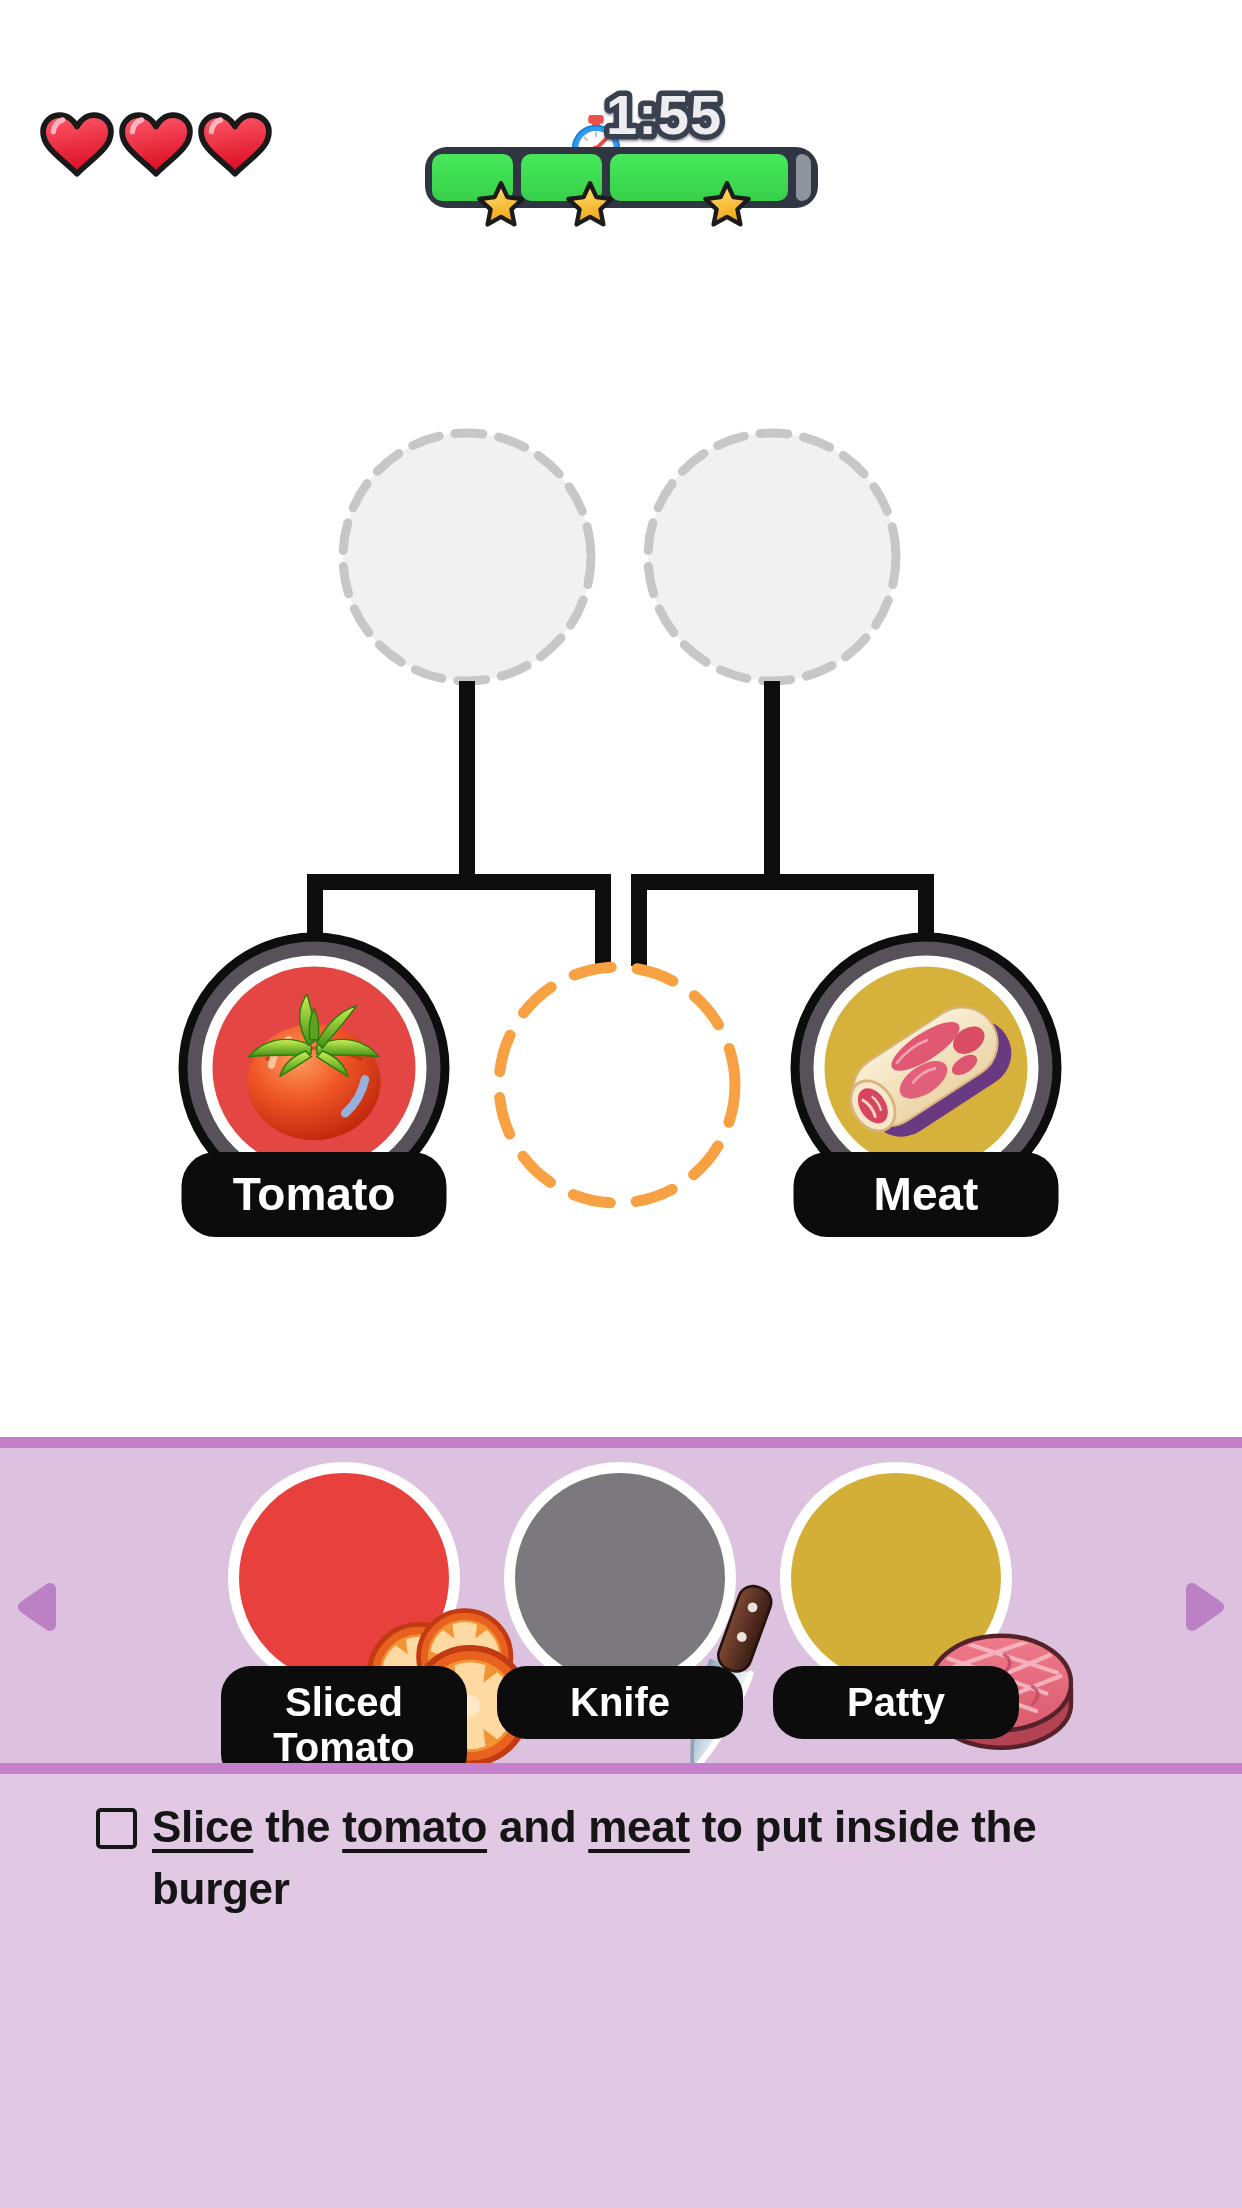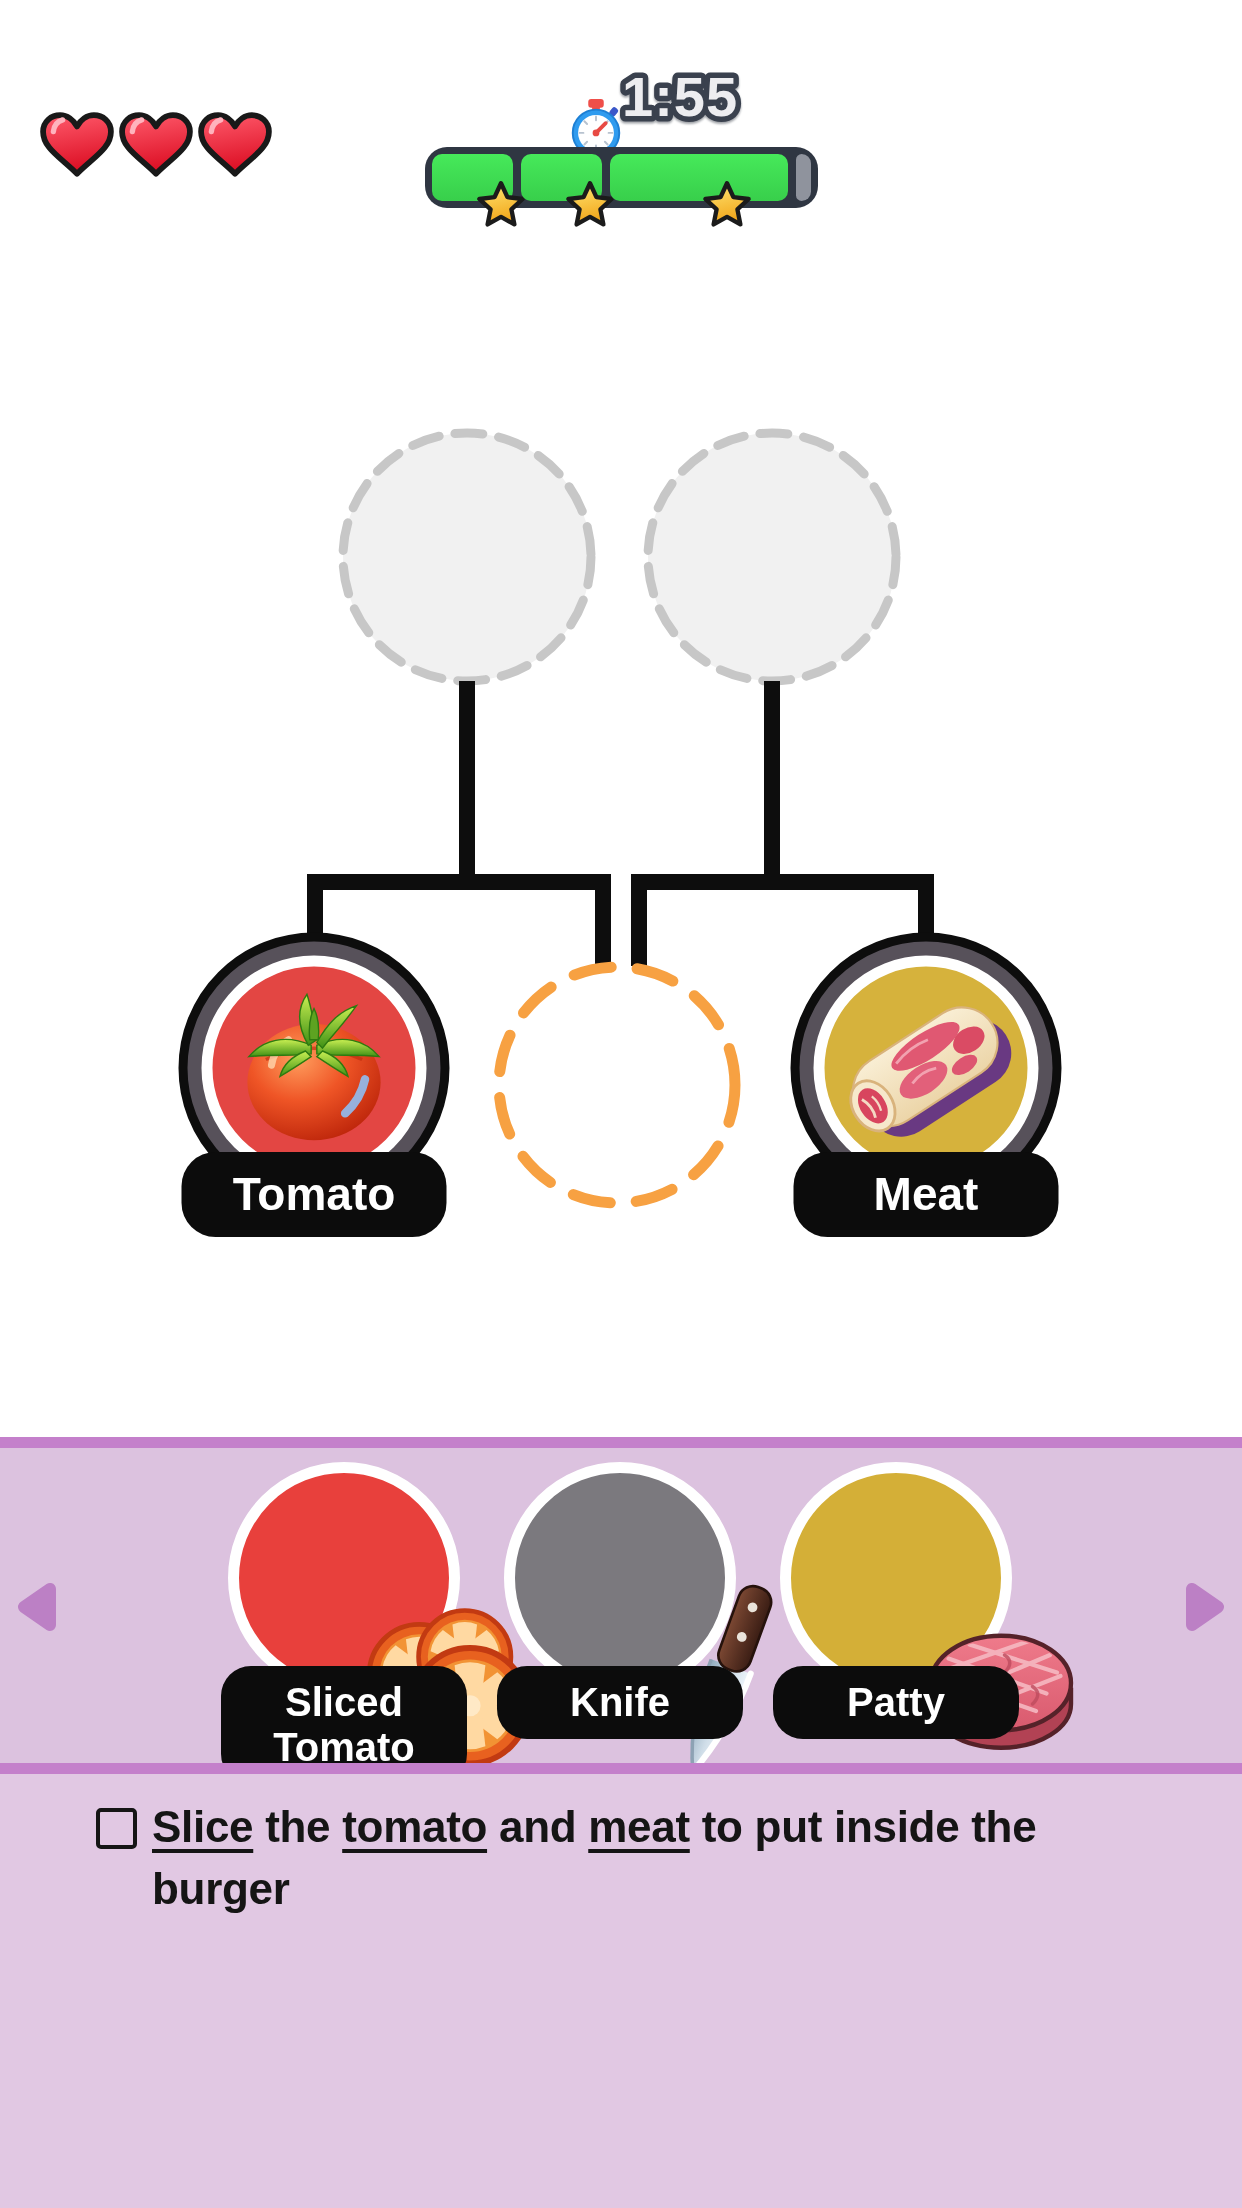--- a/index.html
+++ b/index.html
@@ -2,21 +2,21 @@
 <html><head>
 <meta charset="utf-8">
 <style>
   html,body{margin:0;padding:0;}
   body{width:1242px;height:2208px;background:#ffffff;font-family:"Liberation Sans","DejaVu Sans",sans-serif;}
   .screen{position:relative;width:1242px;height:2208px;overflow:hidden;background:#ffffff;}
 
   
   .lives{position:absolute;left:40px;top:112px;display:flex;gap:5px;}
   .heart{width:74px;height:66px;overflow:visible;}
-  .timer{position:absolute;left:534px;top:62px;display:flex;align-items:center;gap:20px;}
+  .timer{position:absolute;left:534px;top:80px;display:flex;align-items:flex-start;gap:4px;}
   .sw{width:62px;height:68px;overflow:visible;}
   .timer-text-svg{overflow:visible;filter:drop-shadow(0 2px 1px rgba(44,50,62,.45));}
   .timer-text{font-family:"Liberation Sans","DejaVu Sans",sans-serif;font-size:56px;font-weight:700;
     fill:#ededf0;stroke:#3a414e;stroke-width:11px;paint-order:stroke;stroke-linejoin:round;letter-spacing:1px;}
 
   .star-bar{position:absolute;left:425px;top:147px;width:393px;height:61px;background:#2f3642;
     border-radius:22px;display:flex;align-items:center;gap:8px;padding:0 7px;box-sizing:border-box;}
   .seg{height:47px;border-radius:10px;background:linear-gradient(#46e95a,#38cf4b);
     display:flex;align-items:center;justify-content:center;overflow:visible;}
   .seg.s1,.seg.s2{width:81px;flex:none;}

